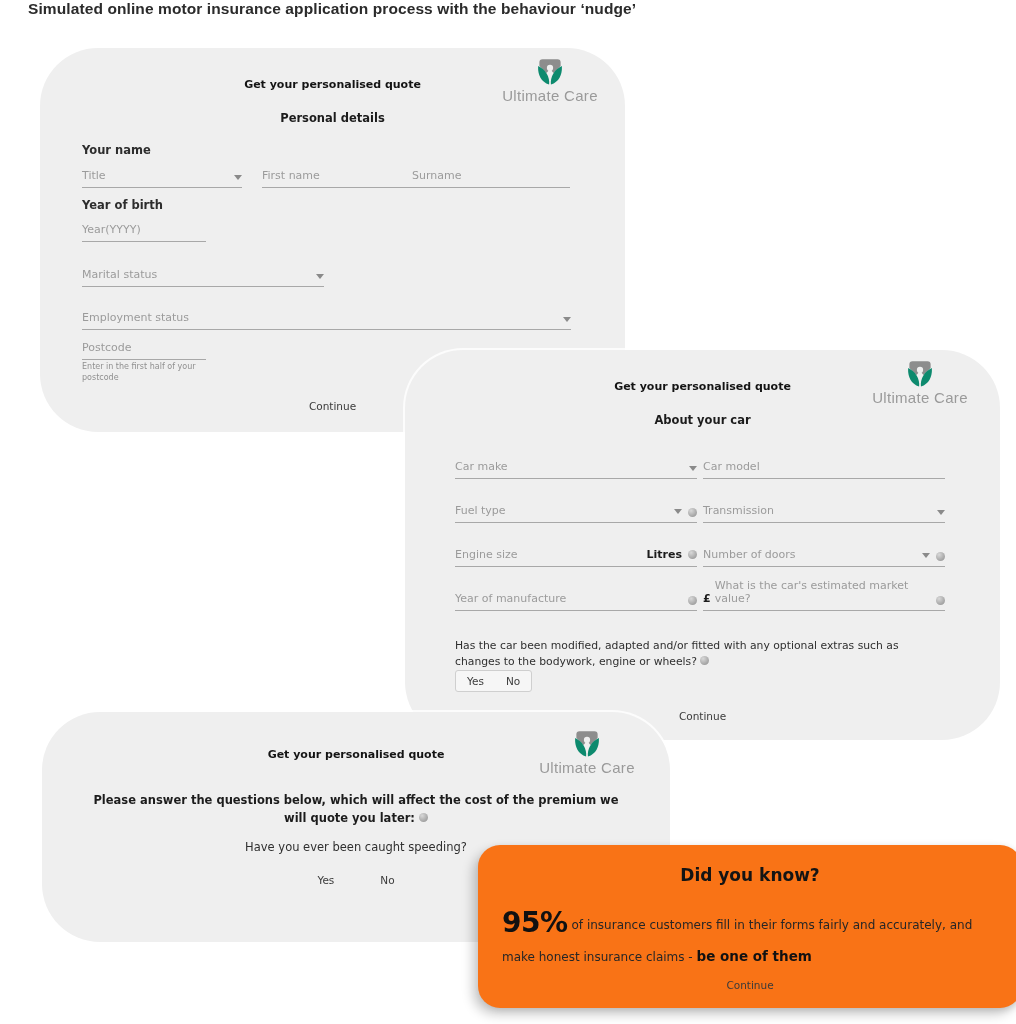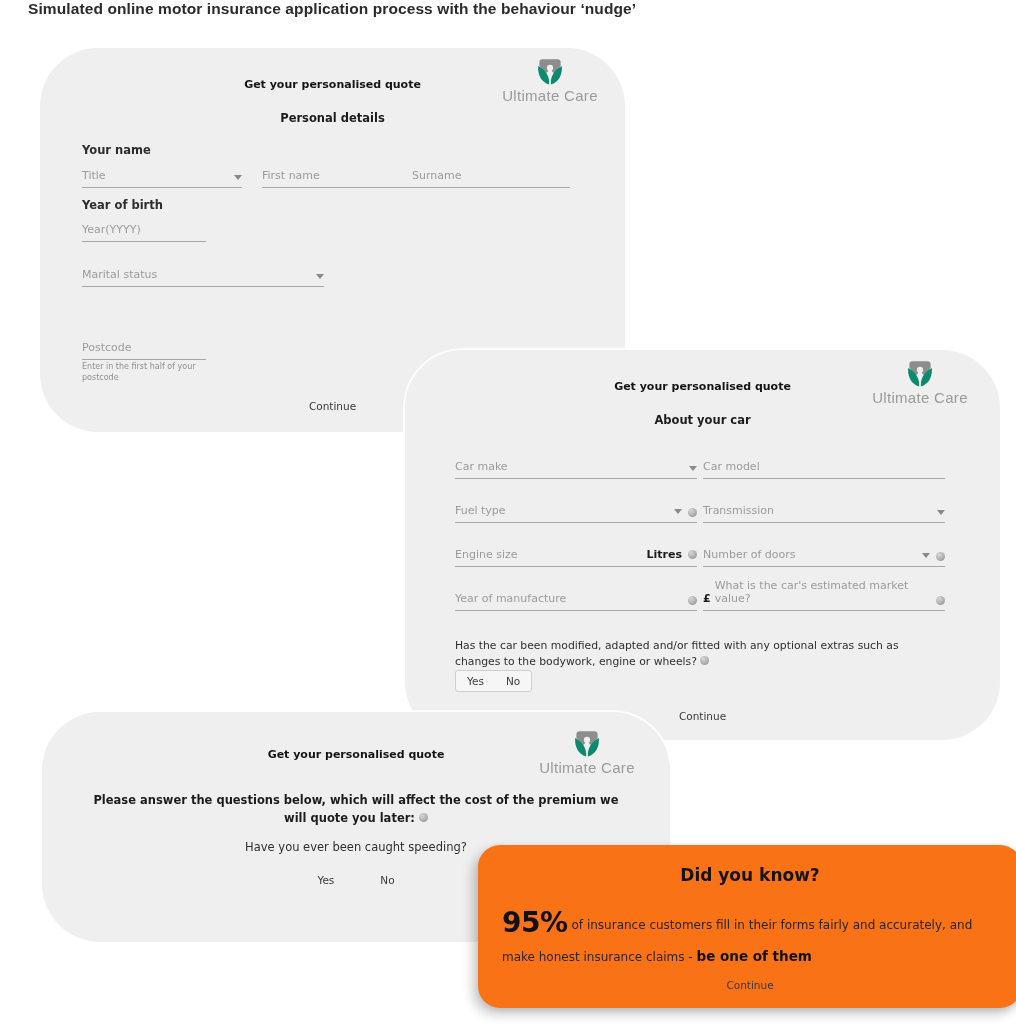--- a/index.html
+++ b/index.html
@@ -80,20 +80,26 @@
       <span>Year(YYYY)</span>
     </div>
 
     <div class="fld" style="left:42px;top:216px;width:242px;">
       <span>Marital status</span>
       <span class="rgt">
           <i class="caret"></i>
         </span>
     </div>
 
+    <div class="fld" style="left:42px;top:259px;width:489px;">
+      <span>Employment status</span>
+      <span class="rgt">
+          <i class="caret"></i>
+        </span>
+    </div>
 
     <div class="fld" style="left:42px;top:289px;width:124px;">
       <span>Postcode</span>
     </div>
     <div class="hint" style="left:42px;top:314px;width:140px;">Enter in the first half of your postcode</div>
 
     <div class="cont" style="top:352px;">Continue</div>
   </div>
 
   <div class="panel outlined z2" style="left:405px;top:350px;width:595px;height:390px;">

